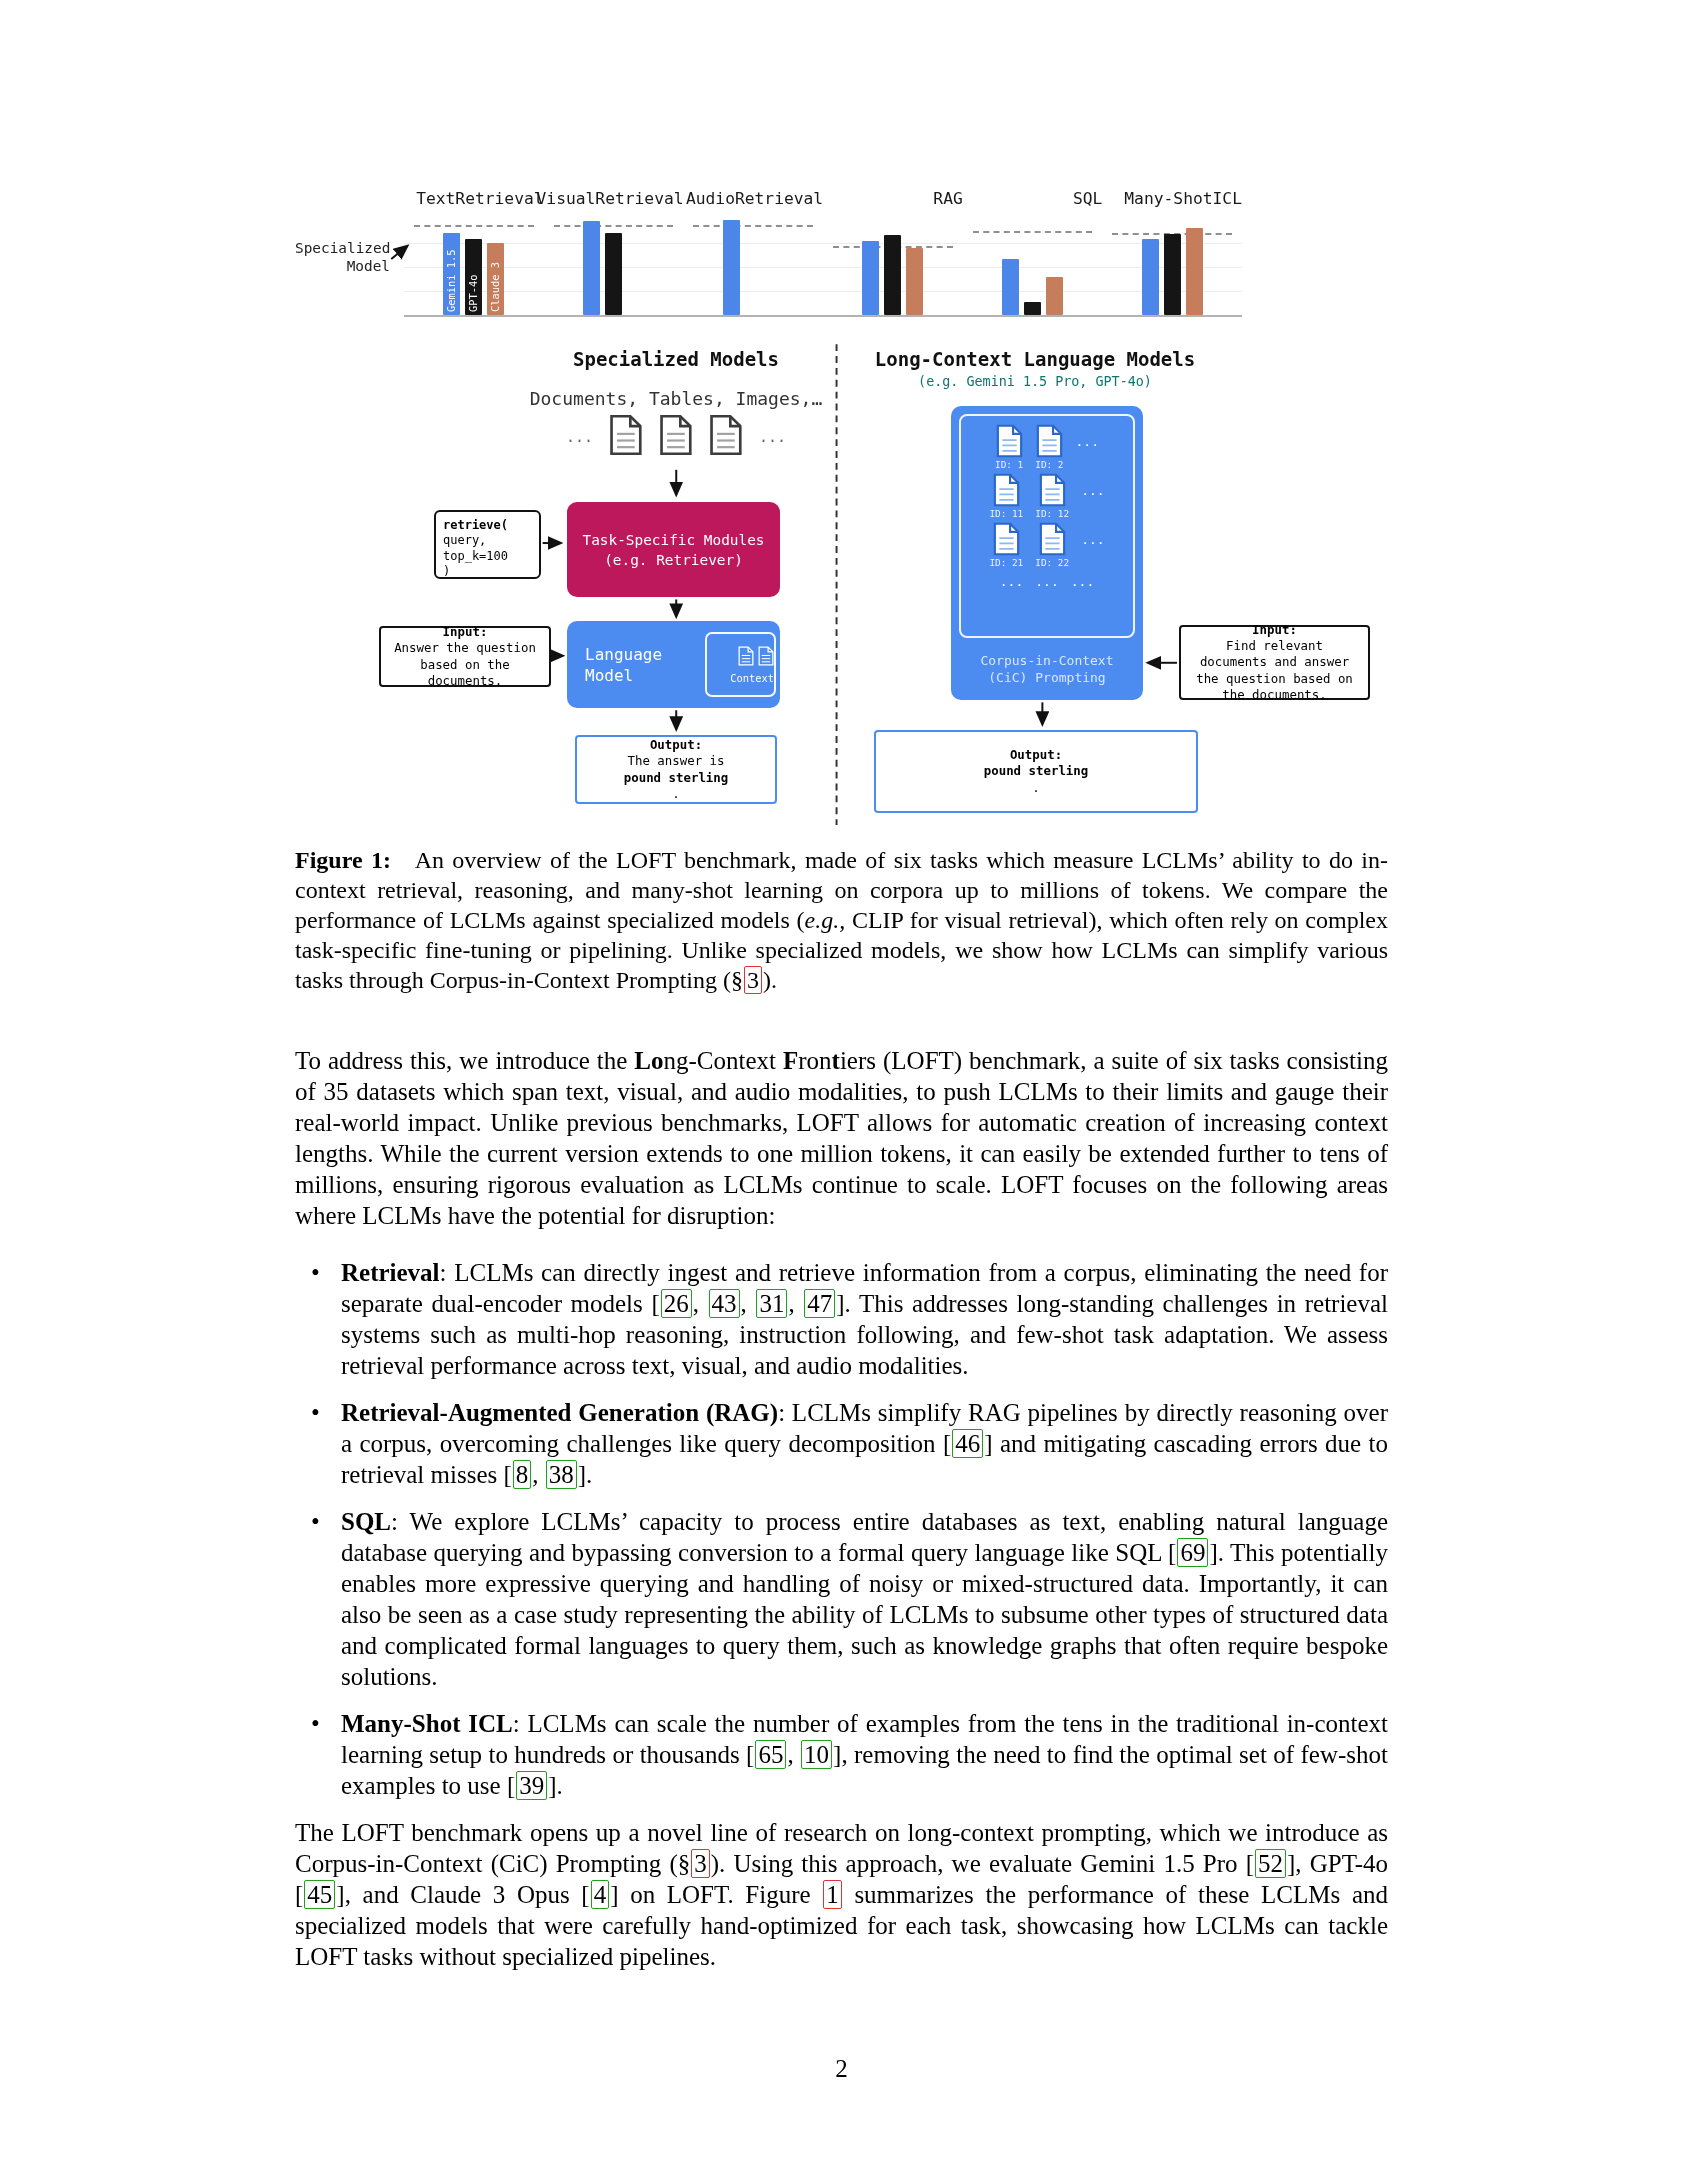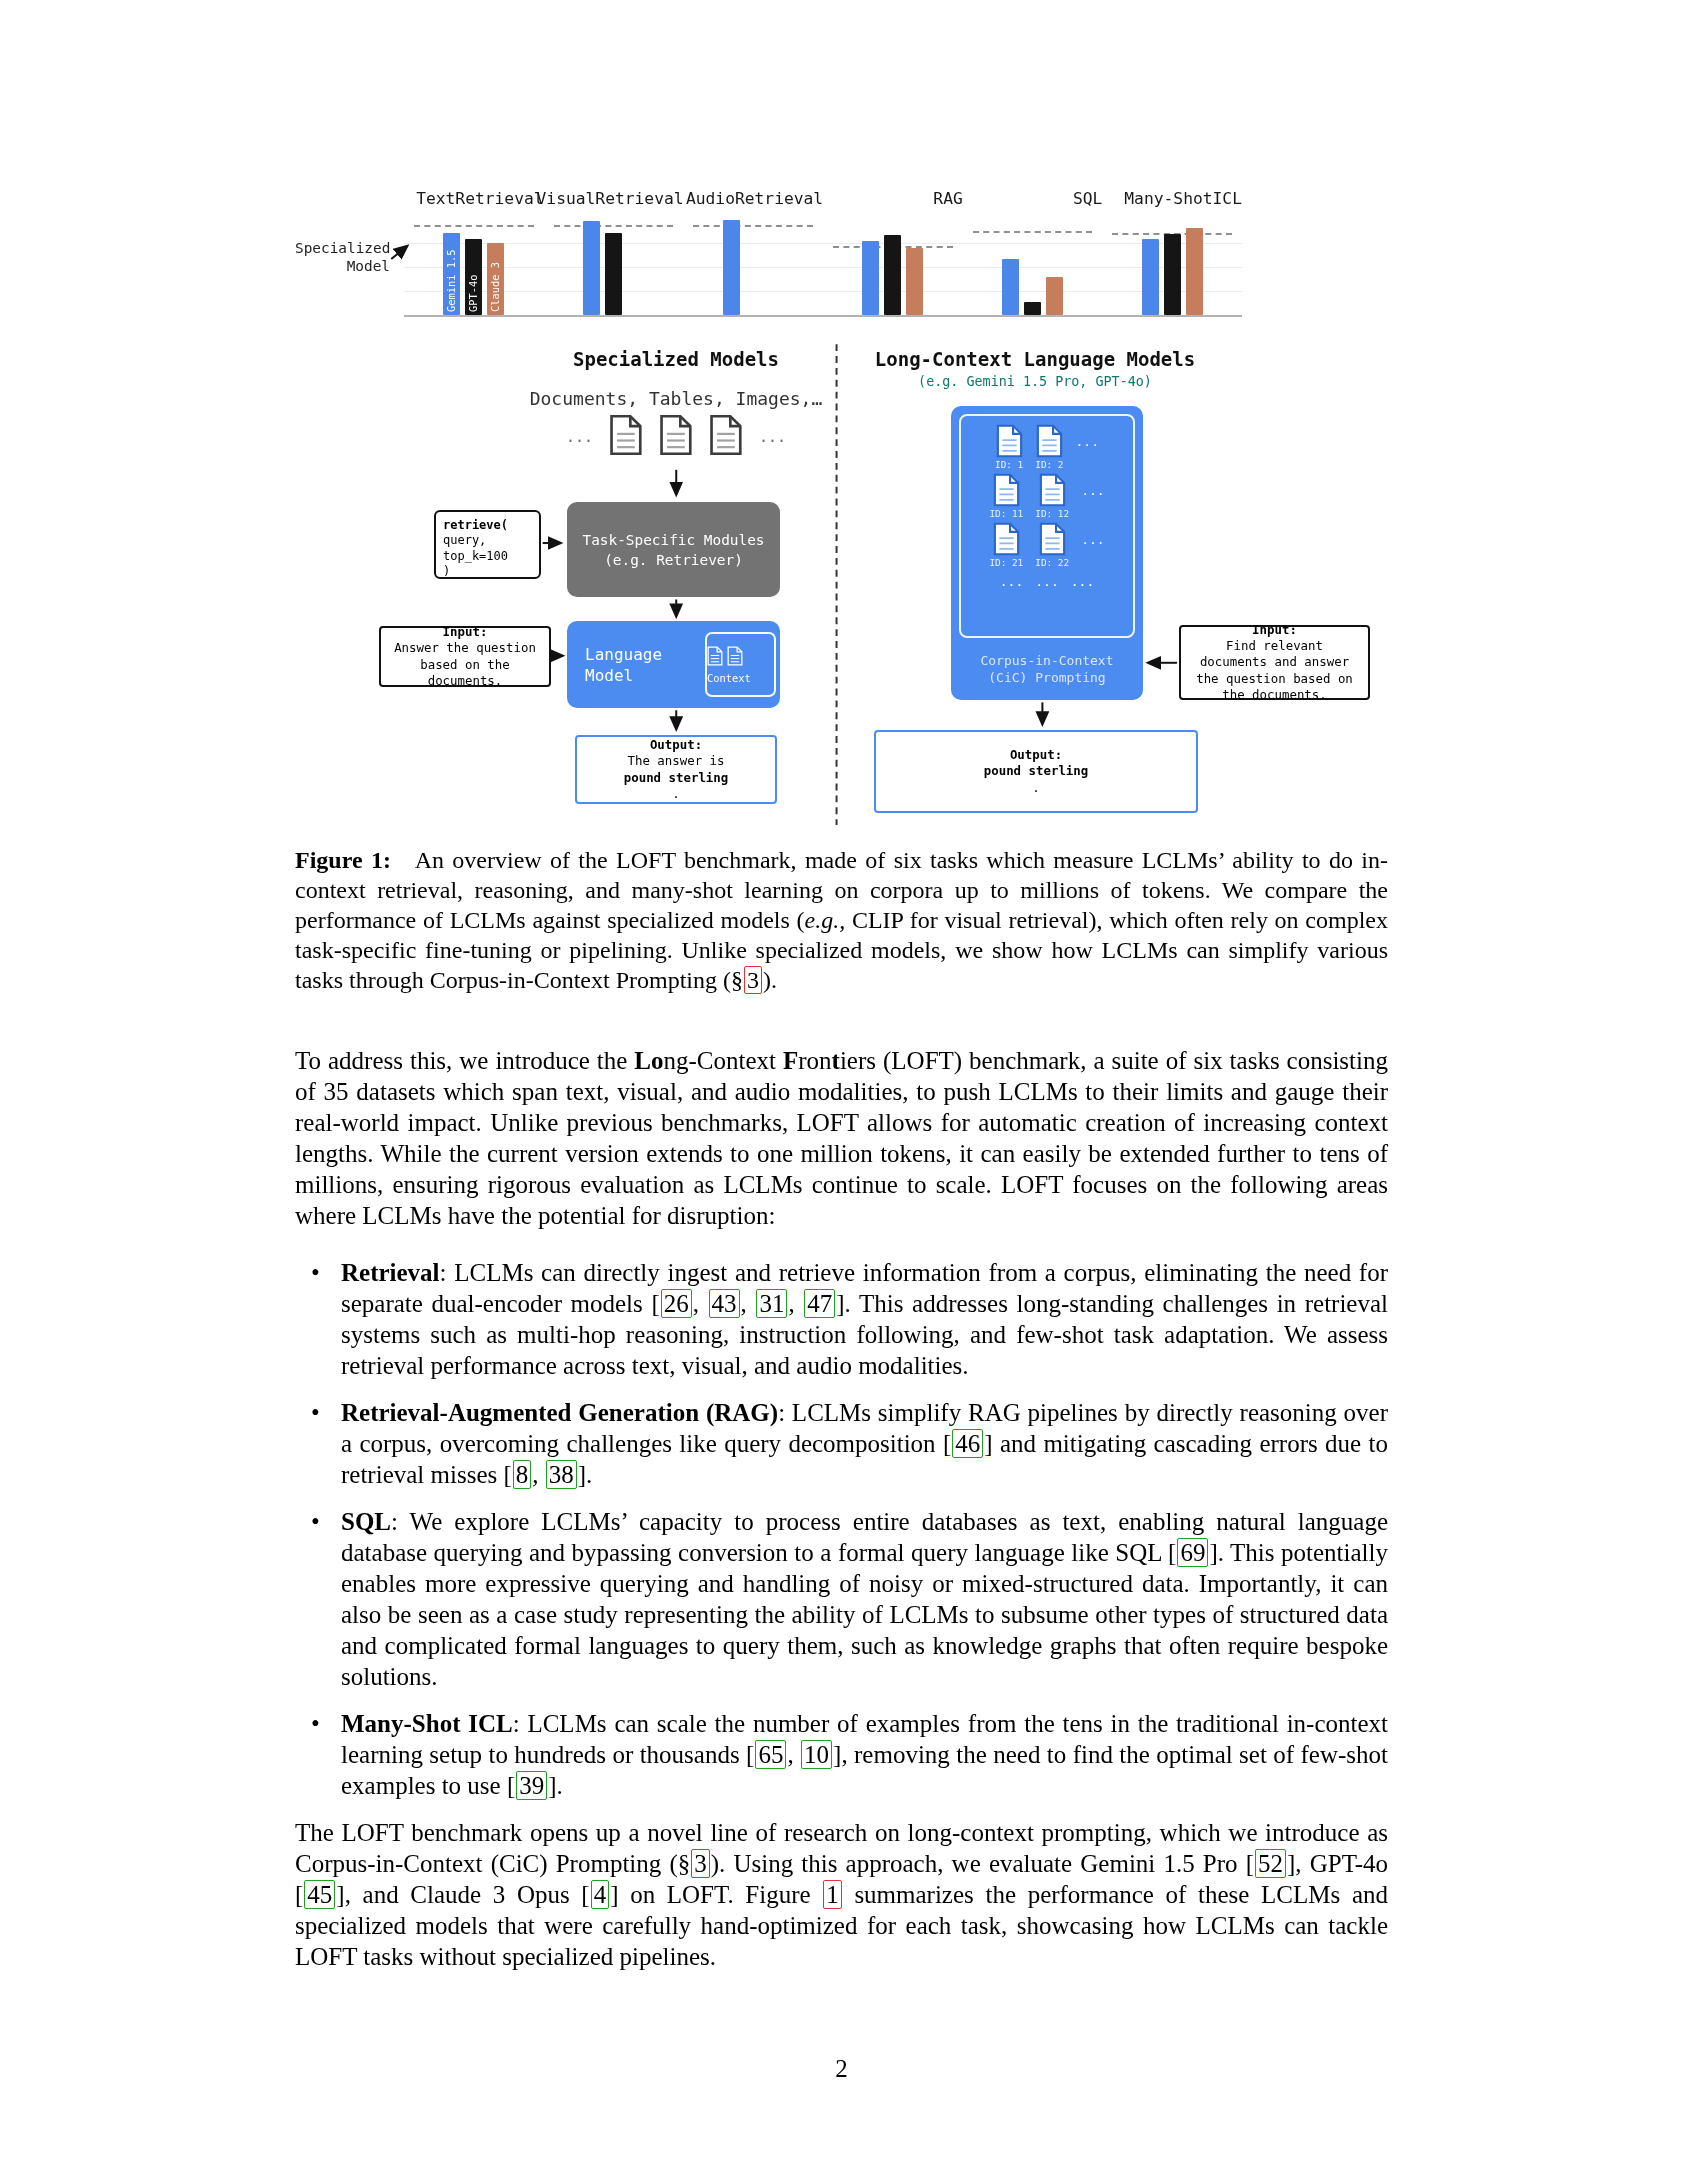--- a/index.html
+++ b/index.html
@@ -38,27 +38,27 @@
   .panel-sub{position:absolute;transform:translateX(-50%);font-size:13.4px;color:#0f766e;white-space:nowrap}
 
   .docs-row{position:absolute;left:381px;top:246px;transform:translateX(-50%);display:flex;align-items:center;gap:16px}
   .docs-ell{color:#666;font-size:15px;align-self:center}
   .corpus-label{position:absolute;left:381px;top:220px;transform:translateX(-50%);font-size:18px;color:#333;white-space:nowrap}
 
   .code-box{position:absolute;left:139px;top:342px;width:107px;height:69px;border:2px solid #111;border-radius:6px;
             background:#fff;font-size:12px;line-height:15.3px;padding:6px 7px;text-align:left}
   .code-box div:first-child{font-weight:bold}
 
-  .module-box{position:absolute;left:272px;top:334px;width:213px;height:95px;background:#737373;border-radius:10px;
+  .module-box{position:absolute;left:272px;top:334px;width:213px;height:95px;background:#be185d;border-radius:10px;
               color:#fff;font-size:14.4px;line-height:20px;display:flex;flex-direction:column;justify-content:center;text-align:center}
   .lm-box{position:absolute;left:272px;top:453px;width:213px;height:87px;background:#4C8CF0;border-radius:10px;
           color:#fff;display:flex;align-items:center;padding:0 4px 0 18px}
   .lm-text{font-size:16px;line-height:21px;flex:1;text-align:left}
   .context-chip{width:71px;height:65px;border:2px solid rgba(255,255,255,.95);border-radius:7px;display:flex;
-                flex-direction:column;align-items:flex-start;justify-content:center;gap:2px}
+                flex-direction:column;align-items:flex-end;justify-content:center;gap:2px}
   .chip-docs{display:flex;gap:4px}
   .chip-label{font-size:10.4px;color:#fff}
 
   .io-box{position:absolute;background:#fff;border:2px solid #111;border-radius:4px;font-size:12.4px;line-height:16.3px;
           display:flex;flex-direction:column;justify-content:center;text-align:center;padding:6px 8px;z-index:3}
   .io-box.blue{border-color:#4C8CF0}
   .input-left{left:84px;top:458px;width:172px;height:61px}
   .output-left{left:280px;top:567px;width:202px;height:69px}
   .input-right{left:884px;top:457px;width:191px;height:75px}
   .output-right{left:579px;top:562px;width:324px;height:83px}

